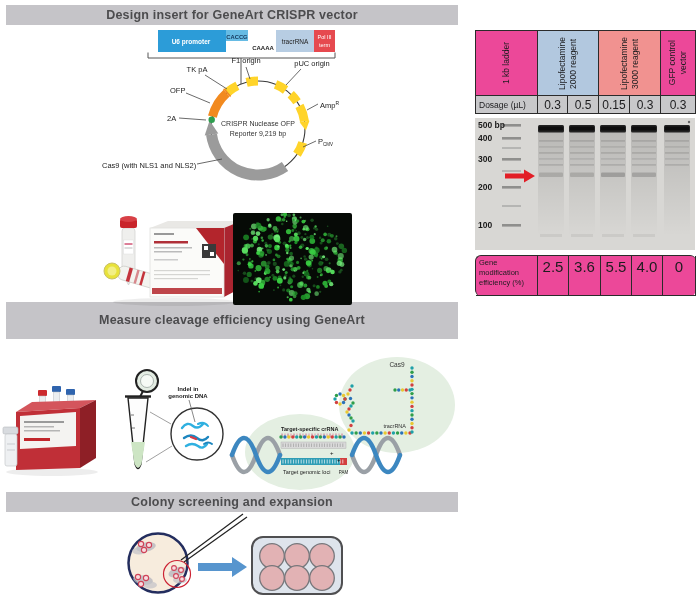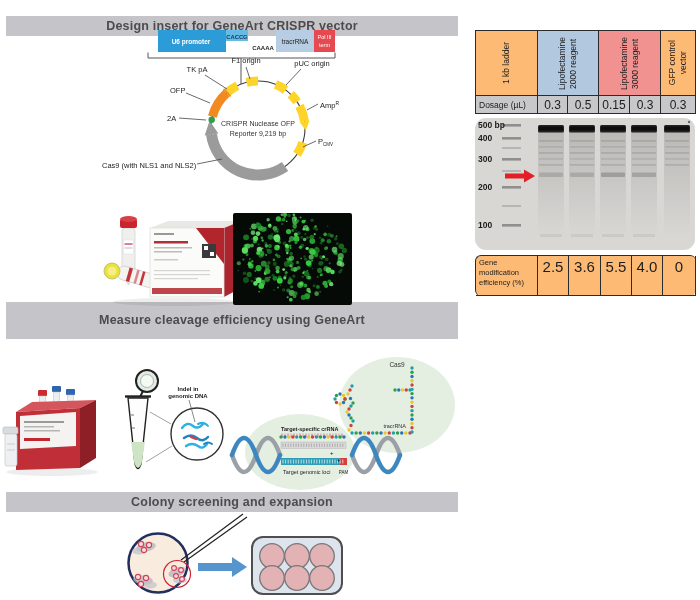--- a/index.html
+++ b/index.html
@@ -4,40 +4,40 @@
 <style>
   html,body{margin:0;padding:0;background:#fff;}
   #fig{position:relative;width:700px;height:600px;background:#ffffff;
        font-family:"Liberation Sans",sans-serif;overflow:hidden;}
   .sec-bar{position:absolute;left:6px;width:452px;background:#c5c4c8;color:#4c4c4e;
            display:flex;flex-direction:column;align-items:center;justify-content:center;
            font-weight:700;font-size:12.5px;letter-spacing:.2px;}
   .sec-bar div{line-height:1.35;}
   #left-svg{position:absolute;left:0;top:0;}
   
-  .grid{position:absolute;display:grid;border-top:1px solid #2b2b2b;border-left:1px solid #2b2b2b;background:#fdba74;}
+  .grid{position:absolute;display:grid;border-top:1px solid #2b2b2b;border-left:1px solid #2b2b2b;background:#ec4899;}
   .cell{border-right:1px solid #2b2b2b;border-bottom:1px solid #2b2b2b;display:flex;
         align-items:center;justify-content:center;color:#1c1c1e;overflow:hidden;}
   .vtxt{writing-mode:vertical-rl;transform:rotate(180deg);font-size:8.5px;line-height:1.25;
         white-space:pre-line;text-align:center;color:#1c1c1e;}
   .hd-blue{background:#b2c8df;}
   .hd-red{background:#f19290;}
   .dosage{background:#c8c8ca;font-size:12px;}
   .dosage-label{justify-content:flex-start;padding-left:3px;font-size:8.5px;background:#c8c8ca;}
   .eff-label{justify-content:flex-start;align-items:flex-start;padding:2px 1px 0 3px;
              font-size:7.5px;line-height:1.3;}
   .eff-val{align-items:flex-start;padding-top:2px;font-size:15px;}
-  #gel{position:absolute;left:475px;top:118px;width:220px;height:132px;background:#d8d7d4;border-radius:11px;}
+  #gel{position:absolute;left:475px;top:118px;width:220px;height:132px;background:#d8d7d4;}
 </style>
 </head>
 <body>
 
 <div id="fig">
 
-  <div class="sec-bar" style="top:16px;height:20px;">
+  <div class="sec-bar" style="top:5px;height:20px;">
     <div>Design insert for GeneArt CRISPR vector</div>
   </div>
   <div class="sec-bar" style="top:302px;height:37px;">
     <div>Measure cleavage efficiency using GeneArt</div>
   </div>
   <div class="sec-bar" style="top:492px;height:20px;">
     <div>Colony screening and expansion</div>
   </div>
 
   <svg id="left-svg" width="460" height="600" viewBox="0 0 460 600">

